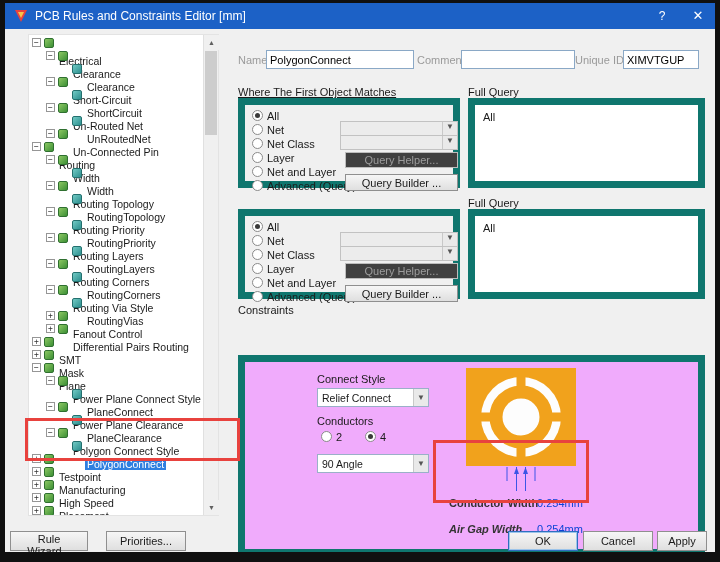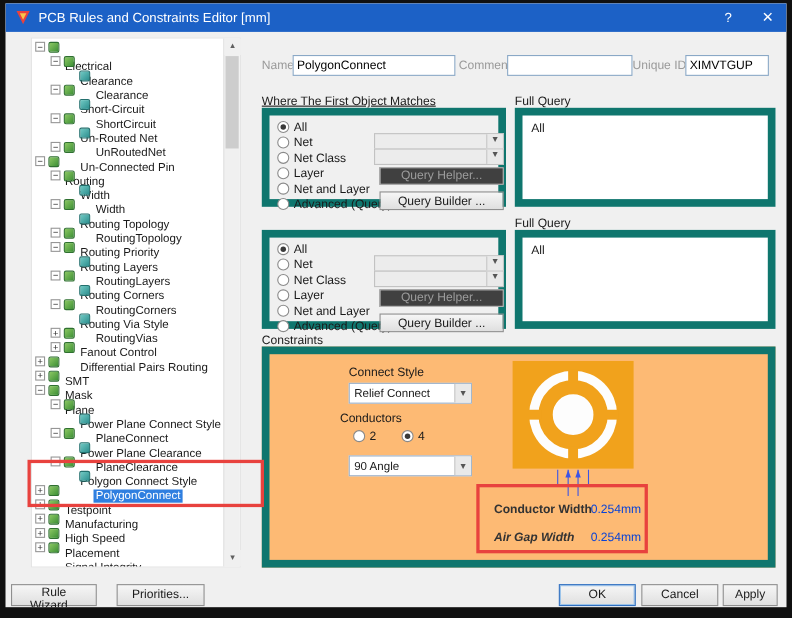--- a/index.html
+++ b/index.html
@@ -40,21 +40,21 @@
   .radio.on::after{content:'';position:absolute;left:2px;top:2px;width:5px;height:5px;border-radius:50%;background:#3a3a3a;}
   .combo{position:absolute;background:#fff;border:1px solid #9ab0c8;font-size:10px;box-sizing:border-box;}
   .combo .arr{position:absolute;right:0;top:0;bottom:0;width:14px;background:#e9e9e9;border-left:1px solid #c8c8c8;text-align:center;color:#555;font-size:8px;}
   .combo.disabled{background:#ececec;border-color:#c2c2c2;}
   .combo .ctext{position:absolute;left:4px;top:0;line-height:17px;font-size:10.5px;color:#1a1a1a;}
   .btn{position:absolute;background:linear-gradient(#f6f6f6,#dfdfdf);border:1px solid #8f8f8f;font-family:"Liberation Sans",sans-serif;font-size:11px;color:#1a1a1a;text-align:center;box-sizing:border-box;}
   .btn.disabled{color:#9c9c9c;background:#404040;border-color:#bdbdbd;}
   .btn.default{border:1px solid #2f6fc0;box-shadow:0 0 0 1px #9cc4ea inset;}
   .fulltext{position:absolute;left:8px;top:6px;font-size:11px;}
   
-  #consbox{background:#fdba74;}
+  #consbox{background:#f0abfc;margin-top:40px;}
   .cw-label{font-weight:bold;color:#333;}
   .cw-value{color:#0a43d6;}
 </style>
 </head>
 <body>
 
 <div id="dialog">
 
   <div id="titlebar">
     <svg id="appicon" viewBox="0 0 16 16">
@@ -131,20 +131,25 @@
         <div class="trow lvl2">
           <span class="exp spacer"></span>
           <span class="ticon rule-icon"></span>
           <span class="tlabel">RoutingTopology</span>
         </div>
         <div class="trow lvl1">
           <span class="exp">−</span>
           <span class="ticon category-icon"></span>
           <span class="tlabel">Routing Priority</span>
         </div>
+        <div class="trow lvl2">
+          <span class="exp spacer"></span>
+          <span class="ticon rule-icon"></span>
+          <span class="tlabel">RoutingPriority</span>
+        </div>
         <div class="trow lvl1">
           <span class="exp">−</span>
           <span class="ticon category-icon"></span>
           <span class="tlabel">Routing Layers</span>
         </div>
         <div class="trow lvl2">
           <span class="exp spacer"></span>
           <span class="ticon rule-icon"></span>
           <span class="tlabel">RoutingLayers</span>
         </div>
@@ -343,21 +348,21 @@
     <div class="fulltext">All</div>
   </div>
 
   <div class="dlabel" style="left:233px;top:300px;">Constraints</div>
   <div class="gbox" id="consbox" style="left:233px;top:312px;width:467px;height:201px;">
     <div class="dlabel" style="left:72px;top:10px;">Connect Style</div>
     <div class="combo" style="left:72px;top:26px;width:112px;height:19px;">
       <span class="ctext" style="line-height:18px;">Relief Connect</span>
       <span class="arr" style="line-height:18px;">▼</span>
     </div>
-    <div class="dlabel" style="left:64px;top:52px;">Conductors</div>
+    <div class="dlabel" style="left:72px;top:52px;">Conductors</div>
     <div class="mrow" style="left:76px;top:68px;">
       <span class="radio"></span>
       <span>2</span>
     </div>
     <div class="mrow" style="left:120px;top:68px;">
       <span class="radio on"></span>
       <span>4</span>
     </div>
     <div class="combo" style="left:72px;top:92px;width:112px;height:19px;">
       <span class="ctext" style="line-height:18px;">90 Angle</span>

